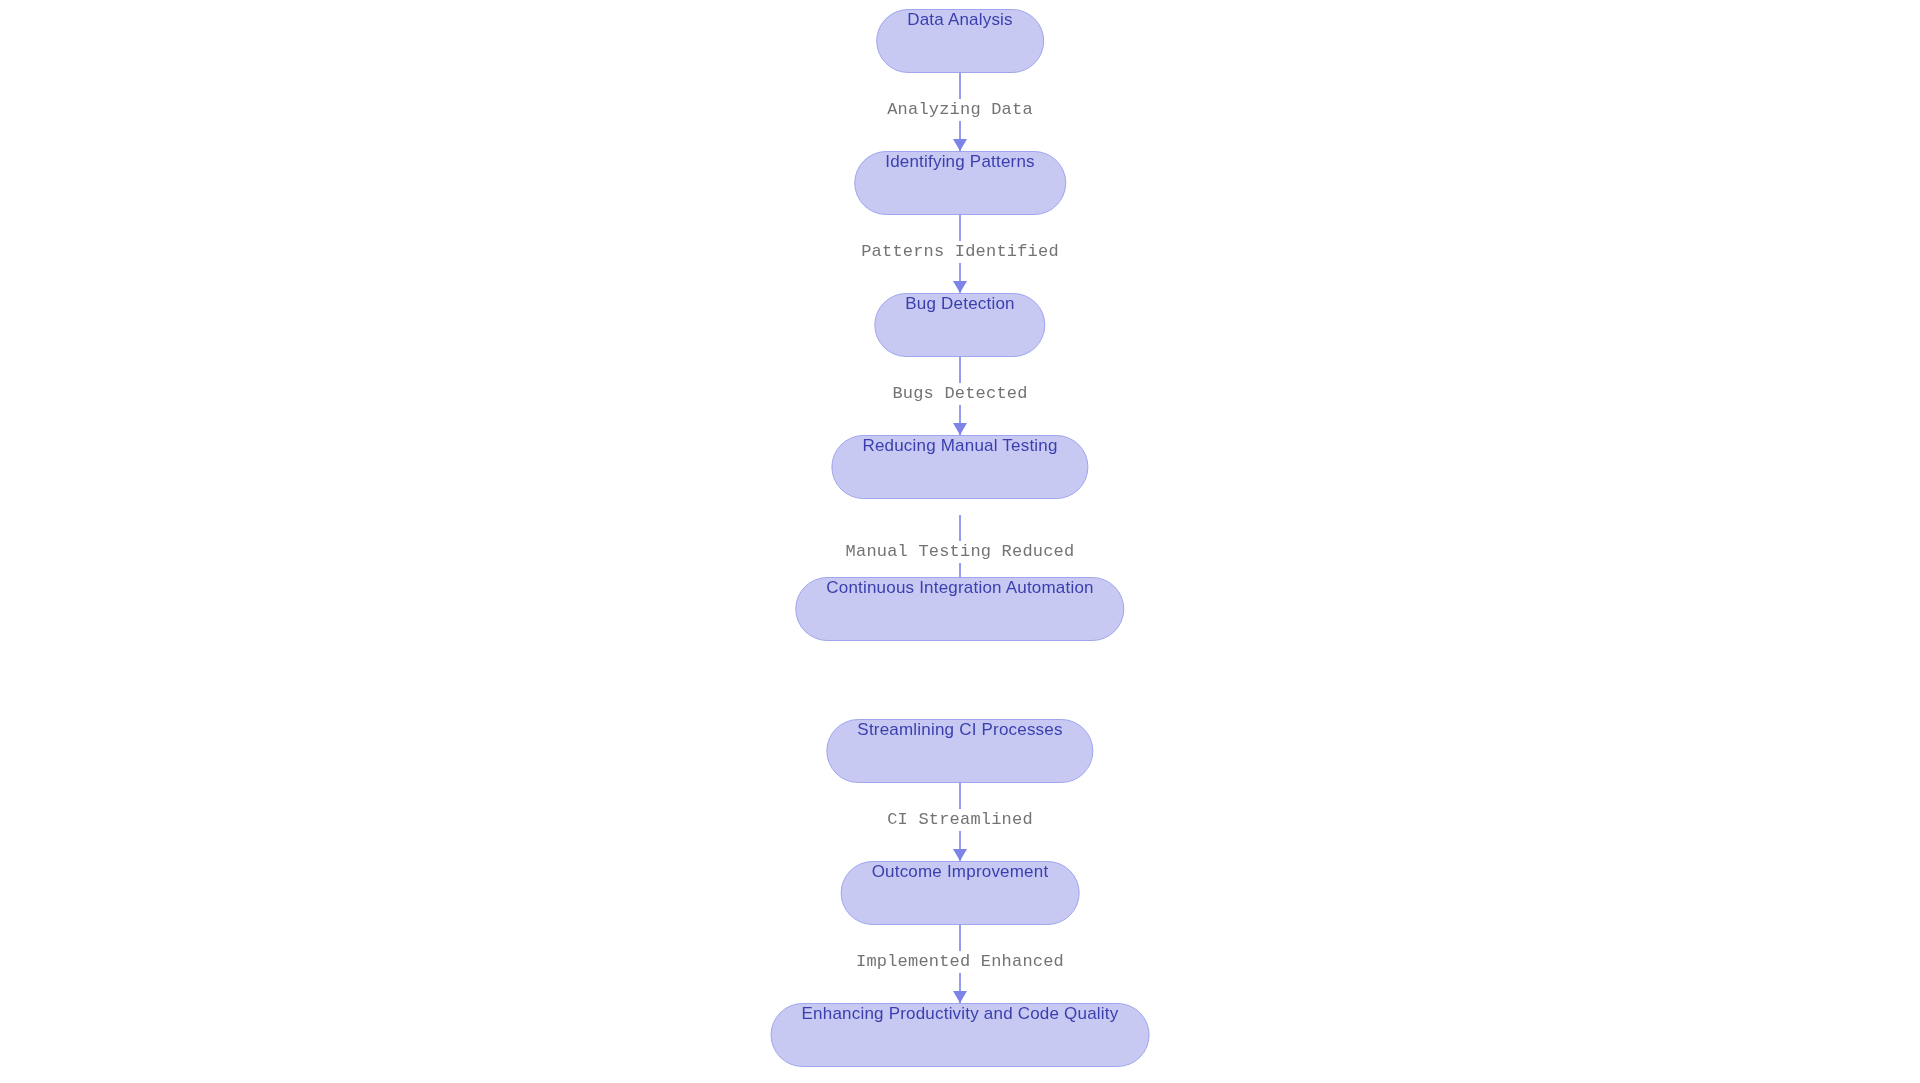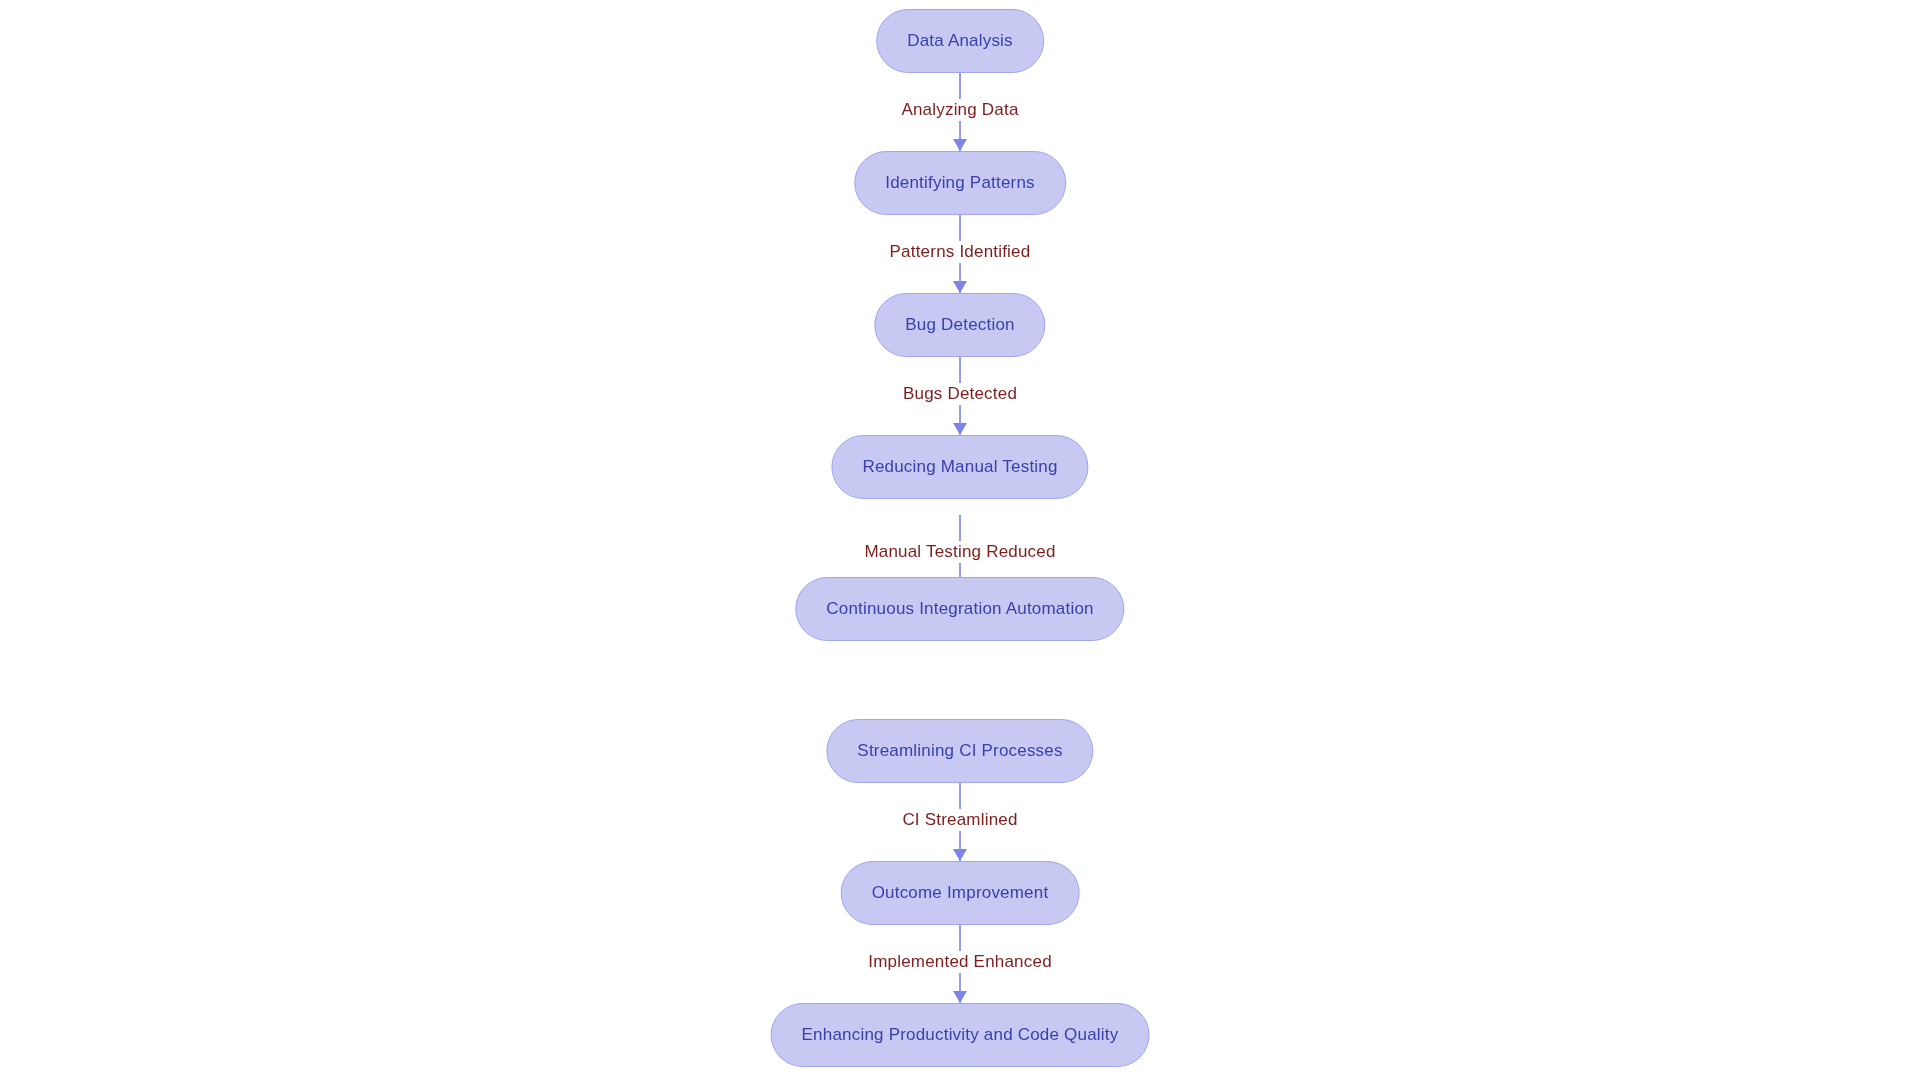--- a/index.html
+++ b/index.html
@@ -18,21 +18,21 @@
   .node {
     position: absolute;
     left: 50%;
     transform: translateX(-50%);
     height: 64px;
     box-sizing: border-box;
     background: #c7c9f3;
     border: 1.5px solid #9fa5ef;
     border-radius: 32px;
     display: flex;
-    align-items: center;
+    align-items: flex-start;
     justify-content: center;
     padding: 0 30px;
     white-space: nowrap;
     z-index: 2;
   }
   .node-label {
     color: #3b3fae;
     font-size: 17px;
     font-weight: 400;
     letter-spacing: 0.2px;
@@ -65,26 +65,27 @@
     border-right: 7px solid transparent;
     border-top: 12px solid #7d84e8;
   }
   .edge-label {
     position: absolute;
     left: 50%;
     transform: translateX(-50%);
     top: 26px;
     background: #ffffff;
     padding: 0 7px;
-    color: #7f1d1d;
+    color: #737373;
     font-size: 17px;
     font-weight: 400;
     letter-spacing: 0.2px;
     white-space: nowrap;
     line-height: 22px;
+    font-family: Liberation Mono, monospace;
   }
 </style>
 </head>
 <body>
 
 <div class="canvas">
 
   <div class="node" style="top:9px">
     <span class="node-label">Data Analysis</span>
   </div>

